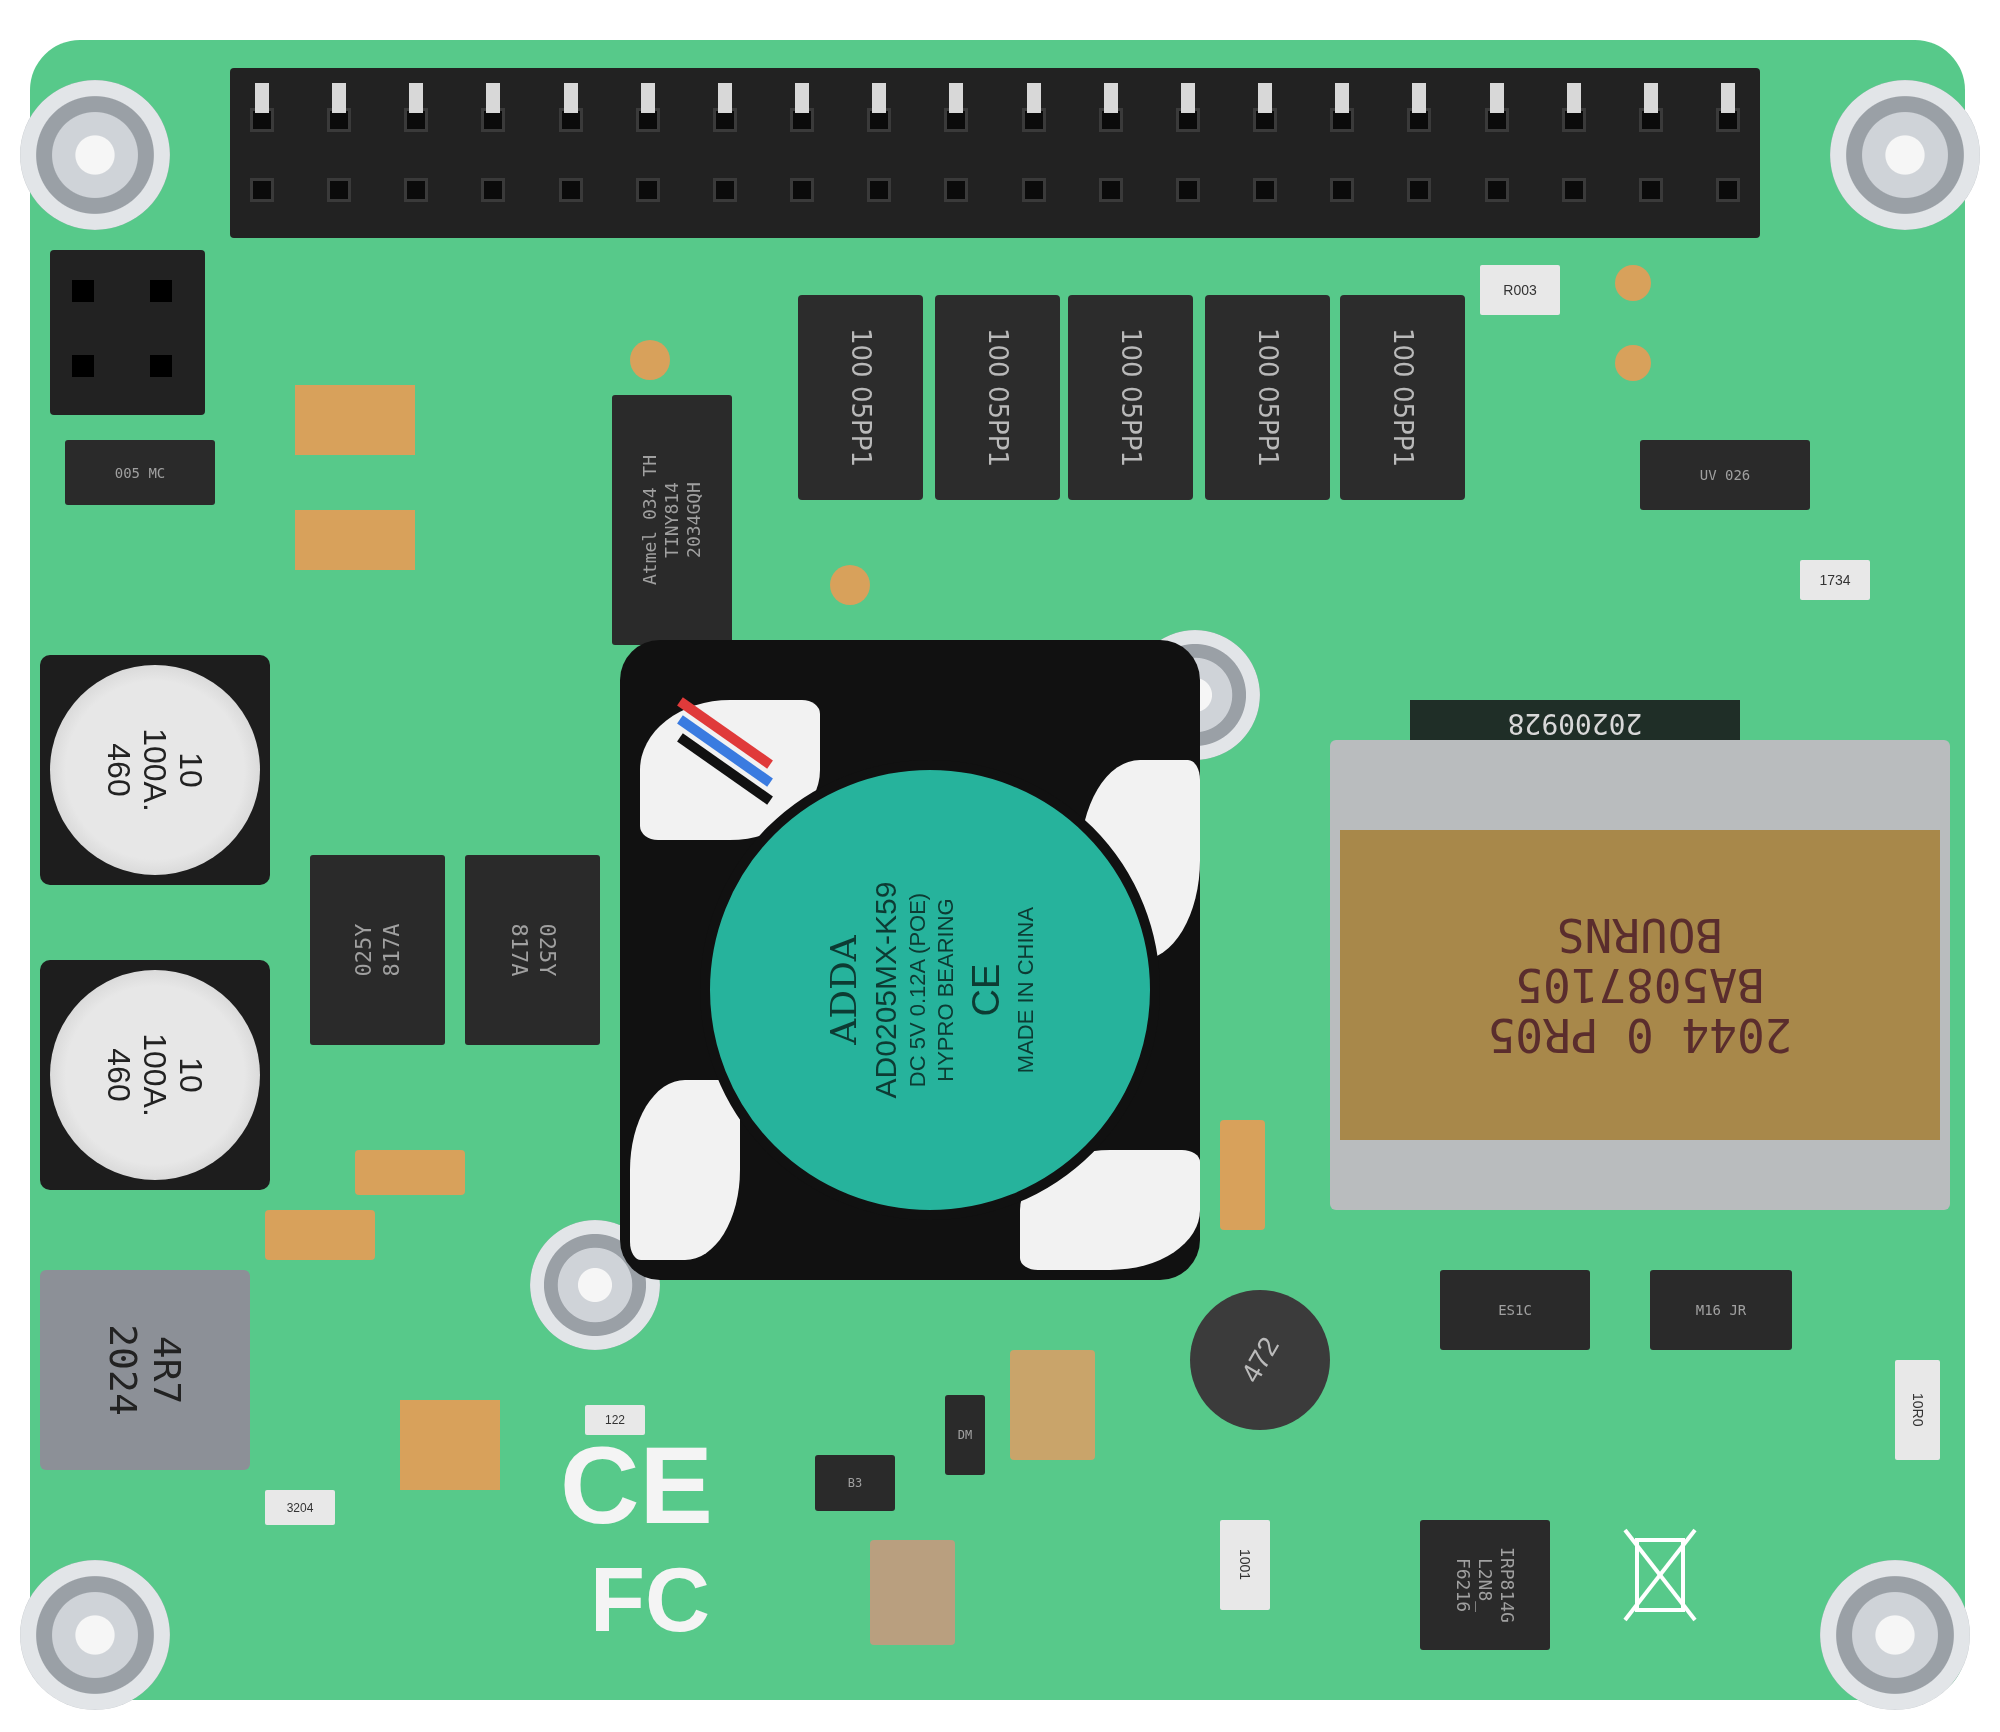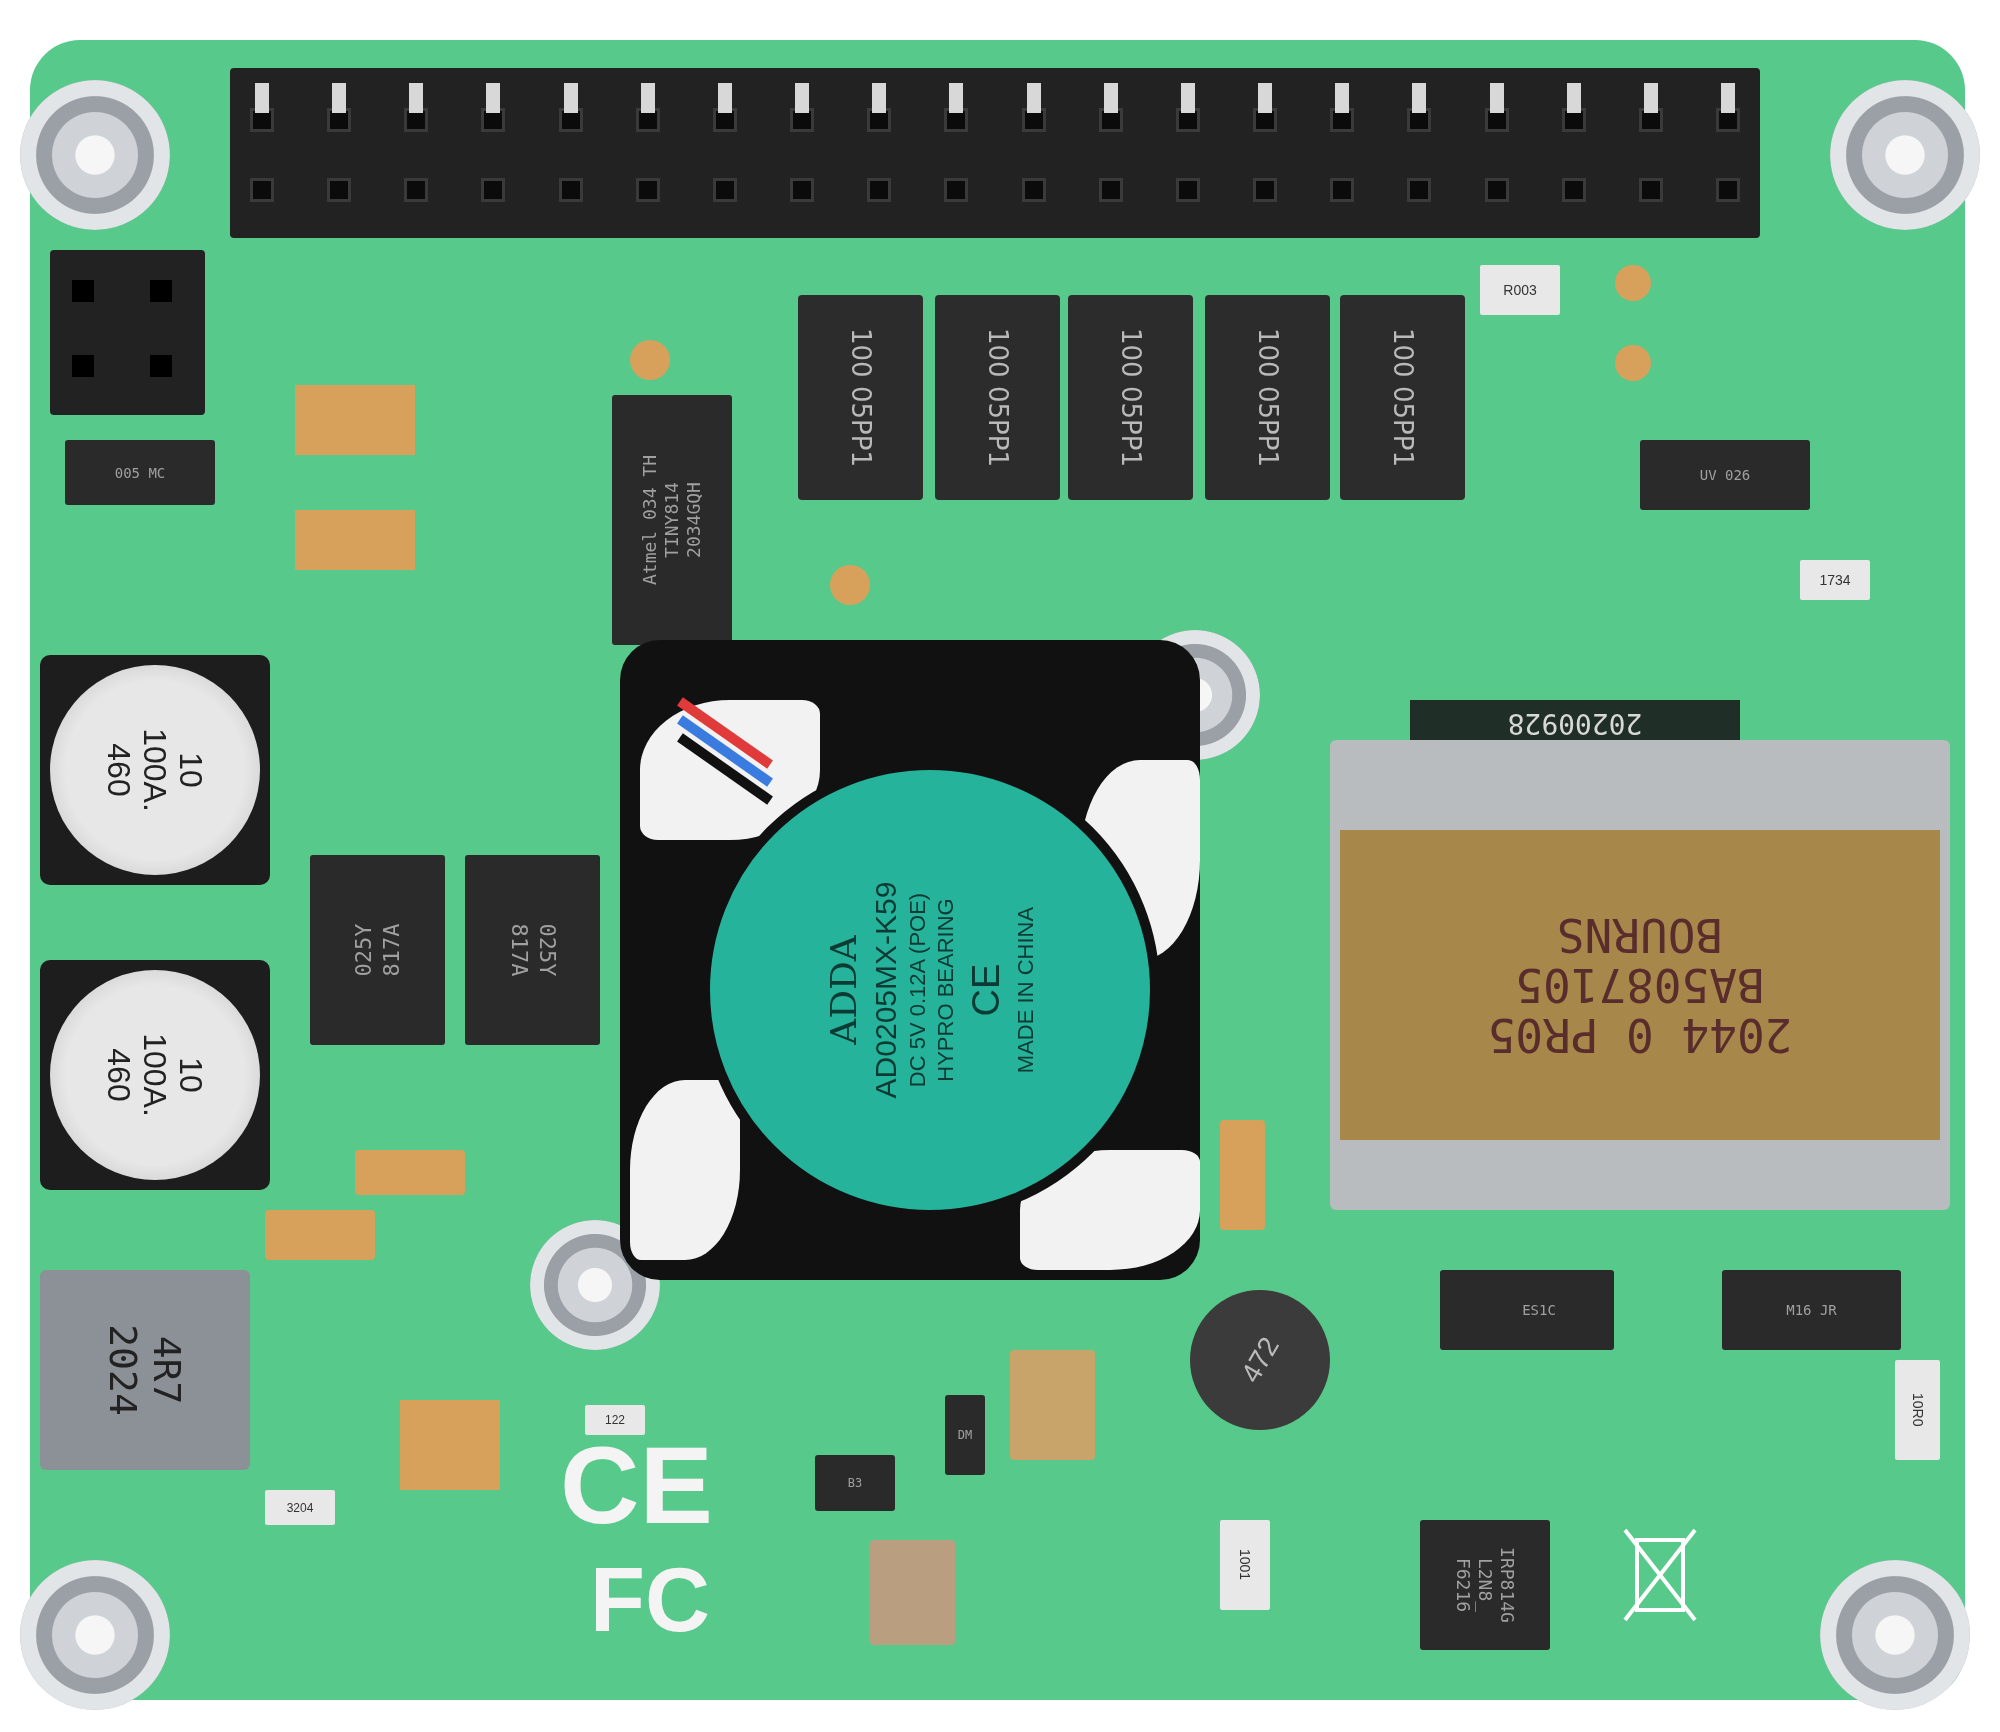--- a/index.html
+++ b/index.html
@@ -223,22 +223,22 @@
 </div>
 
 <div class="abs chip" style="left:1420px;top:1520px;width:130px;height:130px;">
   <div style="position:absolute;left:50%;top:50%;transform:translate(-50%,-50%) rotate(90deg);font-size:18px;line-height:22px;white-space:nowrap;text-align:center;">
     <div>IRP814G</div>
       <div>L2N8_</div>
       <div>F6216</div>
   </div>
 </div>
 
-<div class="abs chip" style="left:1440px;top:1270px;width:150px;height:80px;font-size:14px;display:flex;align-items:center;justify-content:center;padding-left:24px;">ES1C</div>
-<div class="abs chip" style="left:1722px;top:1270px;width:179px;height:80px;font-size:14px;display:flex;align-items:center;justify-content:center;">M16 JR</div>
+<div class="abs chip" style="left:1440px;top:1270px;width:150px;height:80px;font-size:14px;display:flex;align-items:center;justify-content:center;">ES1C</div>
+<div class="abs chip" style="left:1650px;top:1270px;width:142px;height:80px;font-size:14px;display:flex;align-items:center;justify-content:center;">M16 JR</div>
 <div class="abs chip" style="left:1640px;top:440px;width:170px;height:70px;font-size:14px;display:flex;align-items:center;justify-content:center;">UV 026</div>
 <div class="abs chip" style="left:65px;top:440px;width:150px;height:65px;font-size:14px;display:flex;align-items:center;justify-content:center;">005 MC</div>
 <div class="abs chip" style="left:815px;top:1455px;width:80px;height:56px;font-size:12px;display:flex;align-items:center;justify-content:center;">B3</div>
 <div class="abs chip" style="left:945px;top:1395px;width:40px;height:80px;font-size:12px;display:flex;align-items:center;justify-content:center;">DM</div>
 
 <div class="abs smd" style="left:1480px;top:265px;width:80px;height:50px;font-size:14px;display:flex;align-items:center;justify-content:center;color:#333;">R003</div>
 <div class="abs smd" style="left:1800px;top:560px;width:70px;height:40px;font-size:14px;display:flex;align-items:center;justify-content:center;color:#333;">1734</div>
 <div class="abs smd" style="left:1895px;top:1360px;width:45px;height:100px;font-size:14px;display:flex;align-items:center;justify-content:center;color:#333;writing-mode:vertical-rl;">10R0</div>
 <div class="abs smd" style="left:1220px;top:1520px;width:50px;height:90px;font-size:14px;display:flex;align-items:center;justify-content:center;color:#333;writing-mode:vertical-rl;">1001</div>
 <div class="abs smd" style="left:585px;top:1405px;width:60px;height:30px;font-size:12px;display:flex;align-items:center;justify-content:center;color:#333;">122</div>

